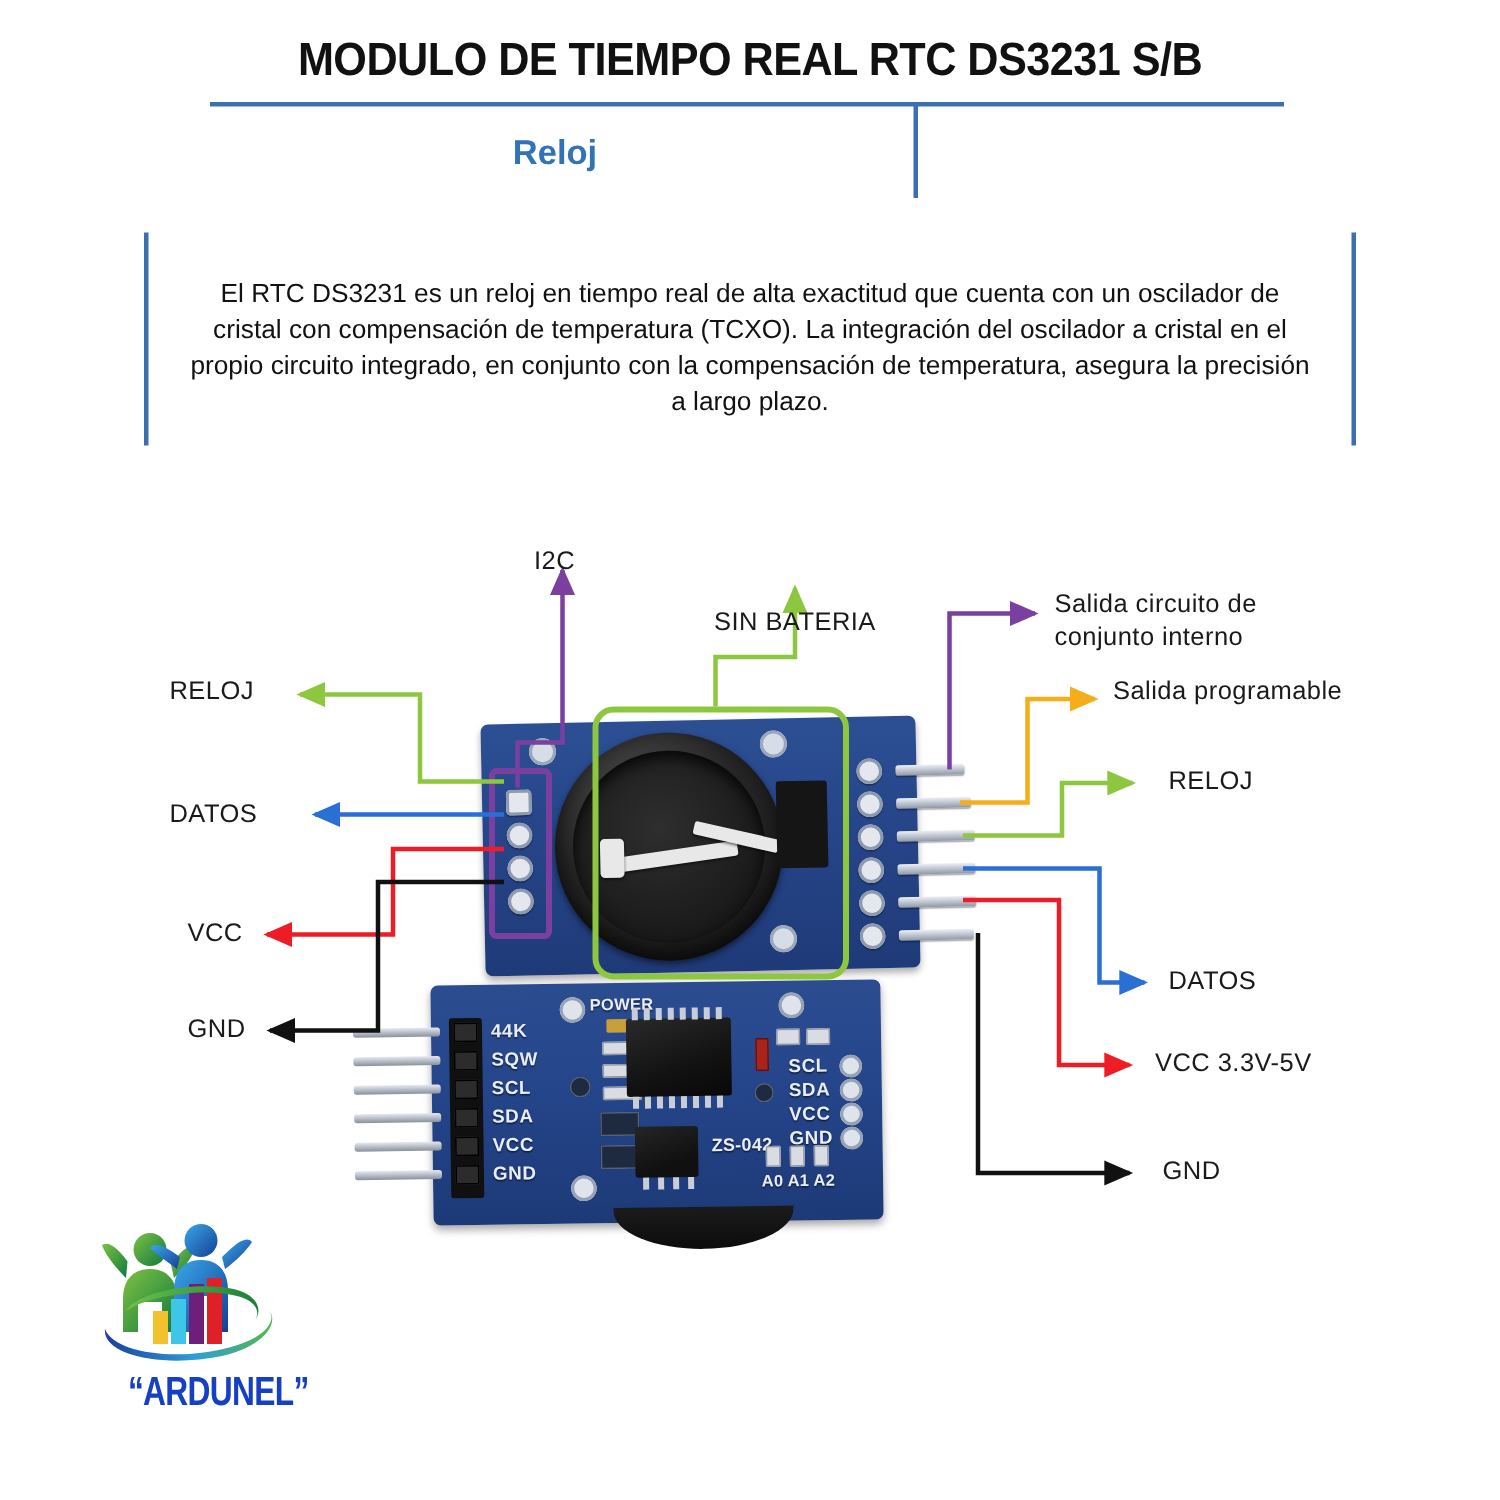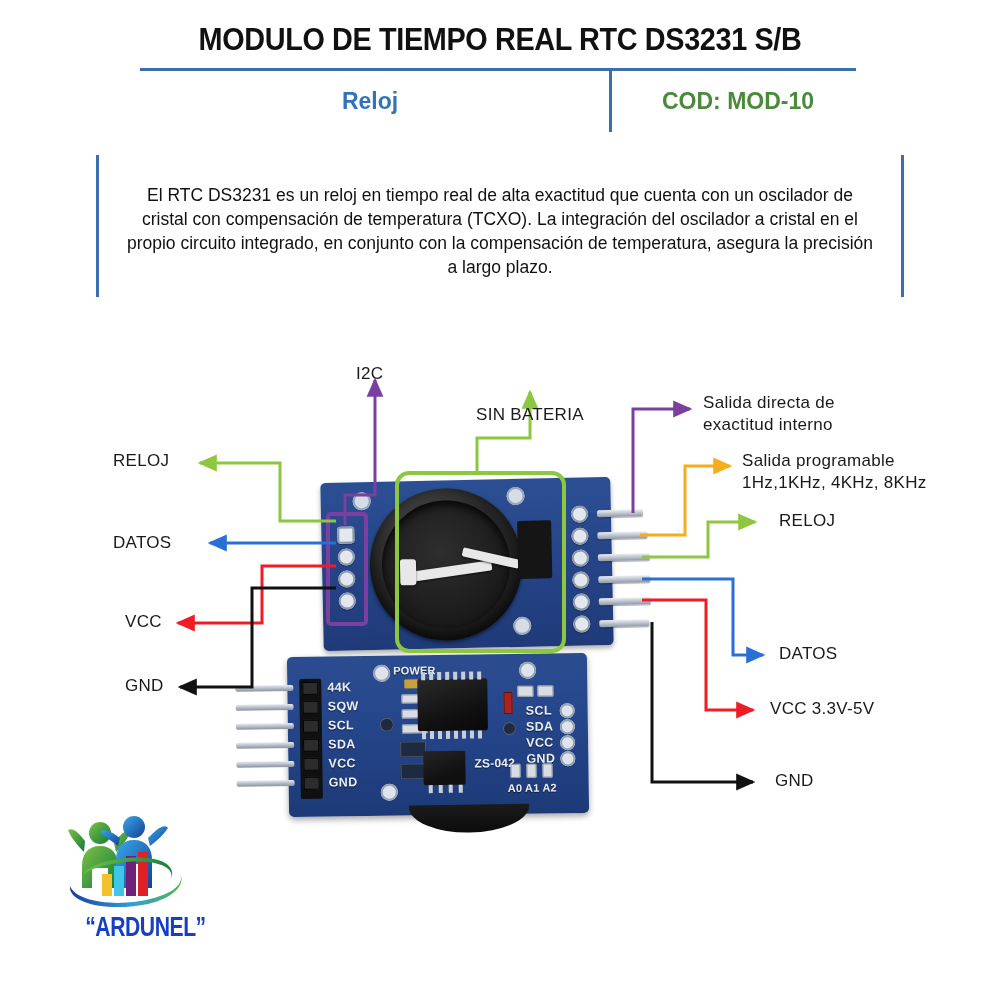--- a/index.html
+++ b/index.html
@@ -343,21 +343,20 @@
 </style>
 </head>
 <body>
 
 <div class="page">
 
   <div class="title">MODULO DE TIEMPO REAL RTC DS3231 S/B</div>
   <div class="hrule"></div>
   <div class="vdiv-header"></div>
   <div class="subtitle subtitle-left">Reloj</div>
-  <div class="subtitle subtitle-right">COD: MOD-10</div>
 
   <div class="desc-box">
     <div class="desc-rule left"></div>
     <div class="desc-rule right"></div>
     <div class="desc-text">El RTC DS3231 es un reloj en tiempo real de alta exactitud que cuenta con un oscilador de cristal con compensación de temperatura (TCXO). La integración del oscilador a cristal en el propio circuito integrado, en conjunto con la compensación de temperatura, asegura la precisión a largo plazo.</div>
   </div>
 
   <div class="diagram">
 
     <div class="board1">
@@ -531,25 +530,24 @@
 
         <path d="M642,270 L706,270 L706,380 L753,380" stroke="#ee1c25" marker-end="url(#ah-red)"></path>
 
         <path d="M652,292 L652,452 L753,452" stroke="#111111" marker-end="url(#ah-black)"></path>
       </g>
     </svg>
 
     <div class="label" style="left:356px; top:33px;">I2C</div>
     <div class="label" style="left:476px; top:74px;">SIN BATERIA</div>
 
-    <div class="label" style="left:703px; top:62px;">Salida directa de</div>
-    <div class="label" style="left:703px; top:84px;">exactitud interno</div>
+    <div class="label" style="left:703px; top:62px;">Salida circuito de</div>
+    <div class="label" style="left:703px; top:84px;">conjunto interno</div>
 
     <div class="label" style="left:742px; top:120px;">Salida programable</div>
-    <div class="label" style="left:742px; top:142px;">1Hz,1KHz, 4KHz, 8KHz</div>
 
     <div class="label" style="left:113px; top:120px;">RELOJ</div>
     <div class="label" style="left:113px; top:202px;">DATOS</div>
     <div class="label" style="left:125px; top:281px;">VCC</div>
     <div class="label" style="left:125px; top:345px;">GND</div>
 
     <div class="label" style="left:779px; top:180px;">RELOJ</div>
     <div class="label" style="left:779px; top:313px;">DATOS</div>
     <div class="label" style="left:770px; top:368px;">VCC 3.3V-5V</div>
     <div class="label" style="left:775px; top:440px;">GND</div>

